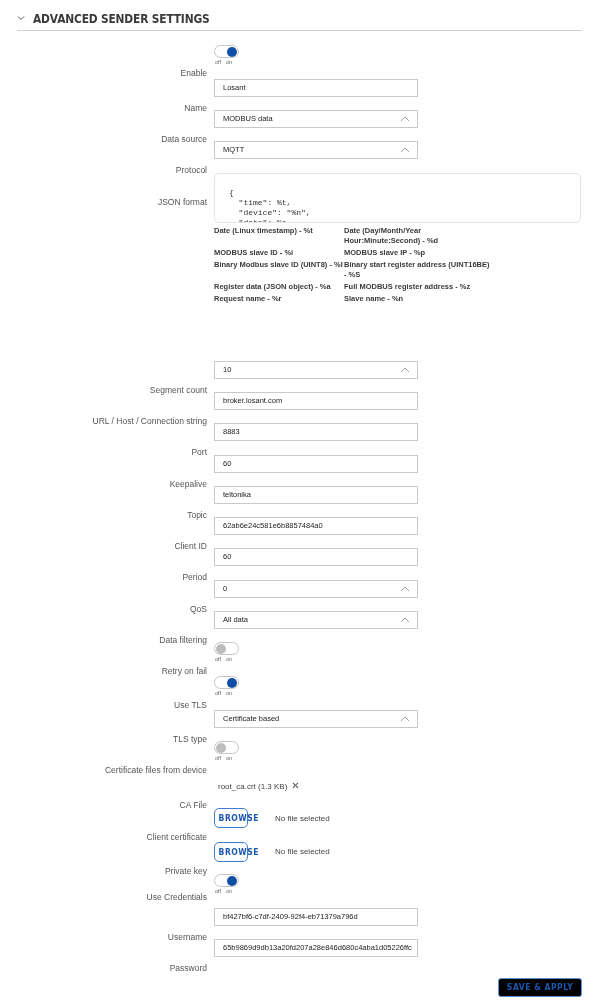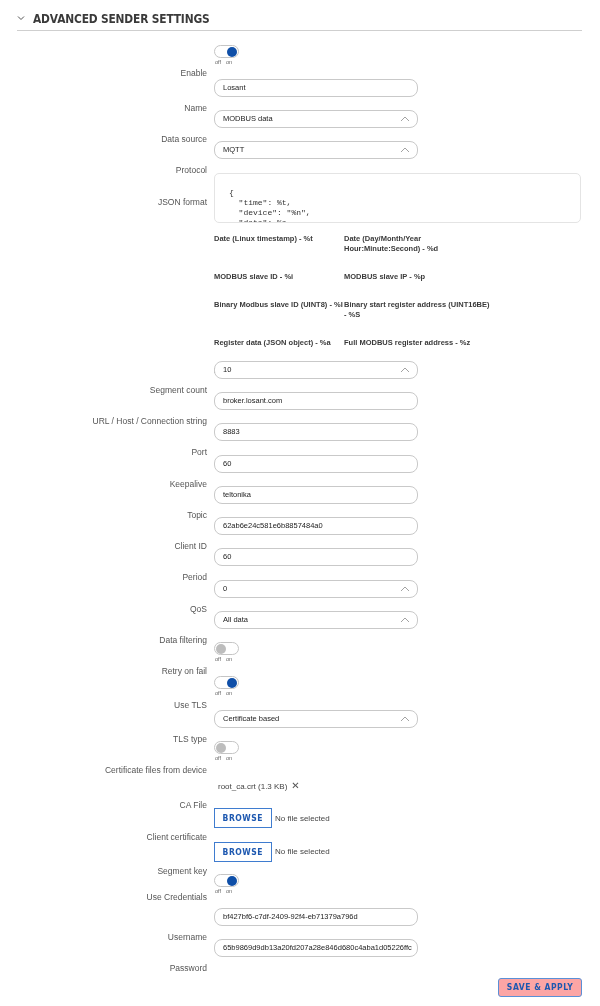--- a/index.html
+++ b/index.html
@@ -4,44 +4,44 @@
 <style>
   * { box-sizing: border-box; margin: 0; padding: 0; }
   html, body { width: 600px; height: 1006px; background: #ffffff; overflow: hidden; }
   body { font-family: "Liberation Sans", sans-serif; color: #404040; position: relative; }
 
   .section-header { position: absolute; left: 17px; top: 8px; right: 18px; height: 23px; border-bottom: 1px solid #cfcfcf; }
   .section-header .chev { position: absolute; left: 0; top: 6px; width: 8px; height: 8px; }
   .section-header .title { position: absolute; left: 16px; top: 3px; font-family: "DejaVu Sans", sans-serif; font-size: 13px; font-weight: bold; color: #3a3a3a; letter-spacing: -0.2px; transform: scaleX(0.82); transform-origin: left center; white-space: nowrap; }
   .label { position: absolute; right: 393px; font-size: 8.5px; color: #555; white-space: nowrap; text-align: right; margin-top: 20px; }
 
-  .input { position: absolute; left: 214px; width: 204px; height: 18px; border: 1px solid #c9c9c9; border-radius: 8px; background: #fff; font-size: 7.5px; color: #222; padding-left: 8px; line-height: 16px; white-space: nowrap; overflow: hidden; }
+  .input { position: absolute; left: 214px; width: 204px; height: 18px; border: 1px solid #c9c9c9; border-radius: 0; background: #fff; font-size: 7.5px; color: #222; padding-left: 8px; line-height: 16px; white-space: nowrap; overflow: hidden; }
   .select .caret { position: absolute; right: 7px; top: 5px; width: 10px; height: 6px; }
 
   .toggle { position: absolute; left: 214px; width: 25px; height: 13px; border: 1px solid #c5c5c5; border-radius: 7px; background: #fff; }
   .toggle .knob { position: absolute; top: 1px; width: 10px; height: 10px; border-radius: 50%; }
   .toggle.on .knob { left: 12px; background: #0f4fa8; }
   .toggle.off .knob { left: 1px; background: #bdbdbd; }
   .toggle-caption { position: absolute; left: 215px; font-size: 5.5px; color: #666; white-space: nowrap; }
   .toggle-caption span + span { margin-left: 5px; }
 
   .textarea { position: absolute; left: 214px; top: 173px; width: 367px; height: 50px; border: 1px solid #e4e4e4; border-radius: 5px; background: #fff; overflow: hidden; }
   .textarea pre { font-family: "Liberation Mono", monospace; font-size: 8px; line-height: 10px; color: #333; padding: 14px 0 0 14px; white-space: pre; }
 
   .help { position: absolute; left: 214px; top: 226px; width: 280px; font-size: 7.5px; font-weight: bold; color: #3a3a3a; line-height: 10px; }
-  .help .grid { display: grid; grid-template-columns: 130px 150px; row-gap: 18px; margin-top: 8px; }
+  .help .grid { display: grid; grid-template-columns: 130px 150px; row-gap: 2px; }
 
   .file-name { position: absolute; left: 218px; font-size: 8px; color: #444; white-space: nowrap; }
   .file-name .x { margin-left: 4px; font-size: 10px; color: #555; }
 
-  .browse { position: absolute; left: 214px; width: 58px; height: 20px; border: 1px solid #3f7ccf; border-radius: 0; background: #fff; color: #1d58b0; font-family: "DejaVu Sans", sans-serif; font-weight: bold; font-size: 9px; text-align: center; line-height: 18px; letter-spacing: 0.6px; }
+  .browse { position: absolute; left: 214px; width: 34px; height: 20px; border: 1px solid #3f7ccf; border-radius: 5px; background: #fff; color: #1d58b0; font-family: "DejaVu Sans", sans-serif; font-weight: bold; font-size: 9px; line-height: 18px; letter-spacing: 0.6px; }
   .browse span { display: inline-block; transform: scaleX(0.85); }
   .nofile { position: absolute; left: 275px; font-size: 8px; color: #444; white-space: nowrap; }
 
-  .save { position: absolute; left: 498px; top: 978px; width: 84px; height: 19px; border: 1px solid #5b8fd6; border-radius: 3px; background: #fca5a5; color: #1d58b0; font-family: "DejaVu Sans", sans-serif; font-weight: bold; font-size: 9px; text-align: center; line-height: 17px; letter-spacing: 0.6px; }
+  .save { position: absolute; left: 498px; top: 978px; width: 84px; height: 19px; border: 1px solid #5b8fd6; border-radius: 3px; background: #000000; color: #1d58b0; font-family: "DejaVu Sans", sans-serif; font-weight: bold; font-size: 9px; text-align: center; line-height: 17px; letter-spacing: 0.6px; }
   .save span { display: inline-block; transform: scaleX(0.85); }
 </style>
 </head>
 <body>
 
 <div class="section-header">
   <svg class="chev" viewBox="0 0 8 8">
       <polyline points="1,2.5 4,5.5 7,2.5" fill="none" stroke="#555" stroke-width="1"></polyline>
     </svg>
   <span class="title">ADVANCED SENDER SETTINGS</span>
@@ -164,21 +164,21 @@
 
 <div class="label" style="top:780px">CA File</div>
 <div class="file-name" style="top:780px">
   <span>root_ca.crt (1.3 KB)</span><span class="x">✕</span>
 </div>
 
 <div class="label" style="top:812px">Client certificate</div>
 <div class="browse" style="top:808px"><span>BROWSE</span></div>
 <div class="nofile" style="top:814px">No file selected</div>
 
-<div class="label" style="top:846px">Segment key</div>
+<div class="label" style="top:846px">Private key</div>
 <div class="browse" style="top:842px"><span>BROWSE</span></div>
 <div class="nofile" style="top:847px">No file selected</div>
 
 <div class="label" style="top:872px">Use Credentials</div>
 <div class="toggle on" style="top:874px">
     <div class="knob"></div>
   </div>
 <div class="toggle-caption" style="top:888px"><span>off</span><span>on</span></div>
 
 <div class="label" style="top:912px">Username</div>

